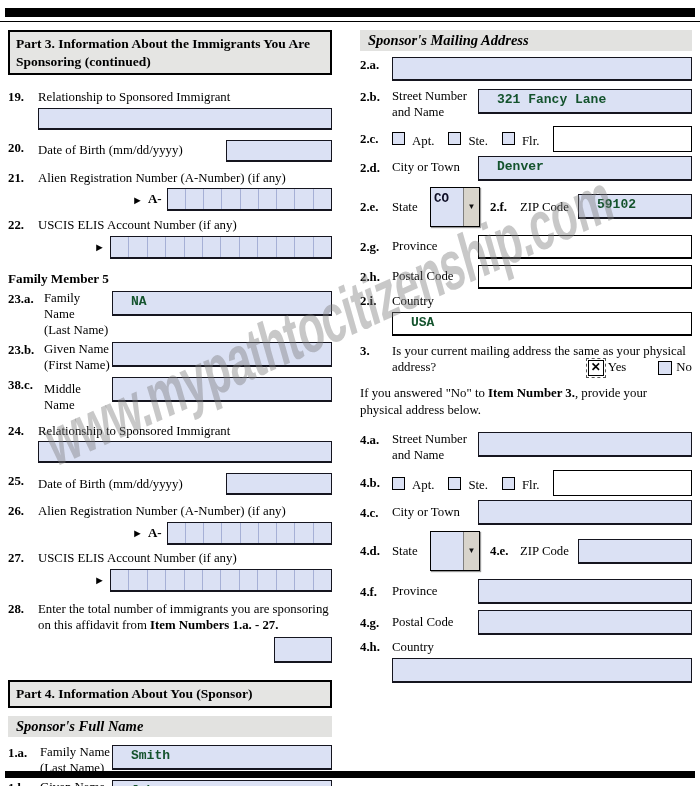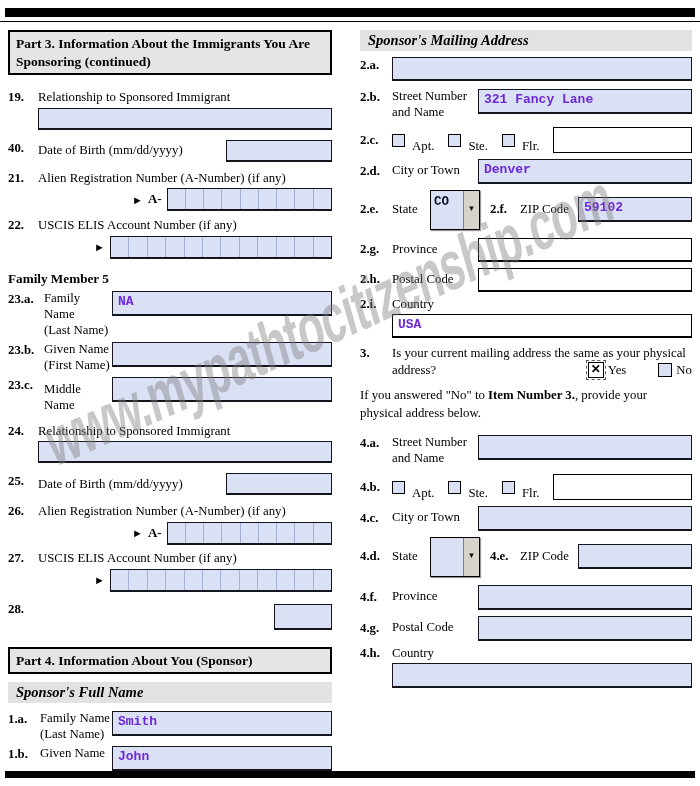--- a/index.html
+++ b/index.html
@@ -25,41 +25,41 @@
   }
 
   .item { display:flex; font-size:12.8px; line-height:1.3; }
   .num { width:30px; font-weight:bold; flex-shrink:0; }
   .col-right .num { width:32px; }
   .body { flex:1; min-width:0; }
 
   .input {
     background:#dbe1f4; border:1px solid #15151f; border-bottom-width:2px;
     height:22px; font-family:"Liberation Mono", monospace; font-weight:bold;
-    font-size:13px; color:#6d28d9; padding:2px 5px; overflow:hidden;
+    font-size:13px; color:#14532d; padding:2px 18px; overflow:hidden;
   }
   .input.white { background:#fff; border:1.5px solid #000; border-bottom-width:2px; height:24px; }
   .input.full { width:100%; }
 
   .lbl { font-size:12.8px; }
   .lbl2 { width:74px; flex-shrink:0; font-size:12.8px; line-height:1.25; }
   .col-right .lbl2 { width:86px; }
   .row-c { display:flex; align-items:center; }
 
   .seg { display:flex; border:1px solid #15151f; border-bottom-width:2px; height:23px; background:#dbe1f4; flex:1; }
   .seg-cell { flex:1; border-right:1px solid #a6b0d6; }
   .seg-cell:last-child { border-right:none; }
   .arrow-row { display:flex; align-items:center; gap:5px; margin-top:2px; }
   .ml-a { margin-left:94px; }
   .ml-b { margin-left:56px; }
   .arrow { font-size:11px; }
   .a-lbl { font-weight:bold; font-size:13px; }
 
   .checkbox { width:13px; height:13px; background:#dbe1f4; border:1px solid #000; display:inline-block; flex-shrink:0; }
-  .cb-lbl { font-size:12.8px; margin:12px 14px 0 7px; }
+  .cb-lbl { font-size:12.8px; margin:4px 14px 0 7px; }
   .whitebox { background:#fff; border:1.5px solid #000; height:26px; flex:1; }
 
   .cb-yes {
     width:16px; height:16px; border:1.5px solid #000; outline:1px dashed #555; outline-offset:1px;
     background:#fff; display:inline-flex; align-items:center; justify-content:center;
     font-size:12px; font-weight:bold; flex-shrink:0;
   }
   .cb-no { width:14px; height:14px; background:#dbe1f4; border:1px solid #000; display:inline-block; flex-shrink:0; }
 
   .dropdown { display:inline-flex; width:50px; height:40px; border:1px solid #000; box-shadow:1px 1px 1px #999; flex-shrink:0; }
@@ -97,21 +97,21 @@
     <div class="item">
       <span class="num">19.</span>
       <div class="body">
         <div class="lbl gap-lbl">Relationship to Sponsored Immigrant</div>
         <div class="input full"></div>
       </div>
     </div>
     <div style="height:10px"></div>
 
     <div class="item">
-      <span class="num">40.</span>
+      <span class="num">20.</span>
       <div class="body row-c">
         <span class="lbl" style="flex:1">Date of Birth (mm/dd/yyyy)</span>
         <div class="input" style="width:106px"></div>
       </div>
     </div>
     <div style="height:8px"></div>
 
     <div class="item">
       <span class="num">21.</span>
       <div class="body">
@@ -174,21 +174,21 @@
     <div class="item mb3">
       <span class="num" style="width:36px">23.b.</span>
       <div class="lbl2" style="width:68px">
         <div>Given Name</div>
           <div>(First Name)</div>
       </div>
       <div class="input" style="flex:1;height:25px"></div>
     </div>
 
     <div class="item">
-      <span class="num" style="width:36px">23.c.</span>
+      <span class="num" style="width:36px">38.c.</span>
       <div class="lbl2" style="width:68px;padding-top:5px">Middle Name</div>
       <div class="input" style="flex:1;height:25px"></div>
     </div>
     <div style="height:9px"></div>
 
     <div class="item">
       <span class="num">24.</span>
       <div class="body">
         <div class="lbl gap-lbl">Relationship to Sponsored Immigrant</div>
         <div class="input full"></div>
@@ -249,20 +249,21 @@
               <span class="seg-cell"></span>
             </div>
         </div>
       </div>
     </div>
     <div style="height:9px"></div>
 
     <div class="item">
       <span class="num">28.</span>
       <div class="body">
+        <div class="lbl"><span>Enter the total number of immigrants you are sponsoring on this affidavit from </span><b>Item Numbers 1.a. - 27.</b></div>
         <div style="display:flex;justify-content:flex-end;margin-top:3px">
           <div class="input" style="width:58px;height:26px"></div>
         </div>
       </div>
     </div>
     <div style="height:17px"></div>
 
     <div class="part-header mb8">
       <span>Part 4.  Information About You (Sponsor)</span>
     </div>

